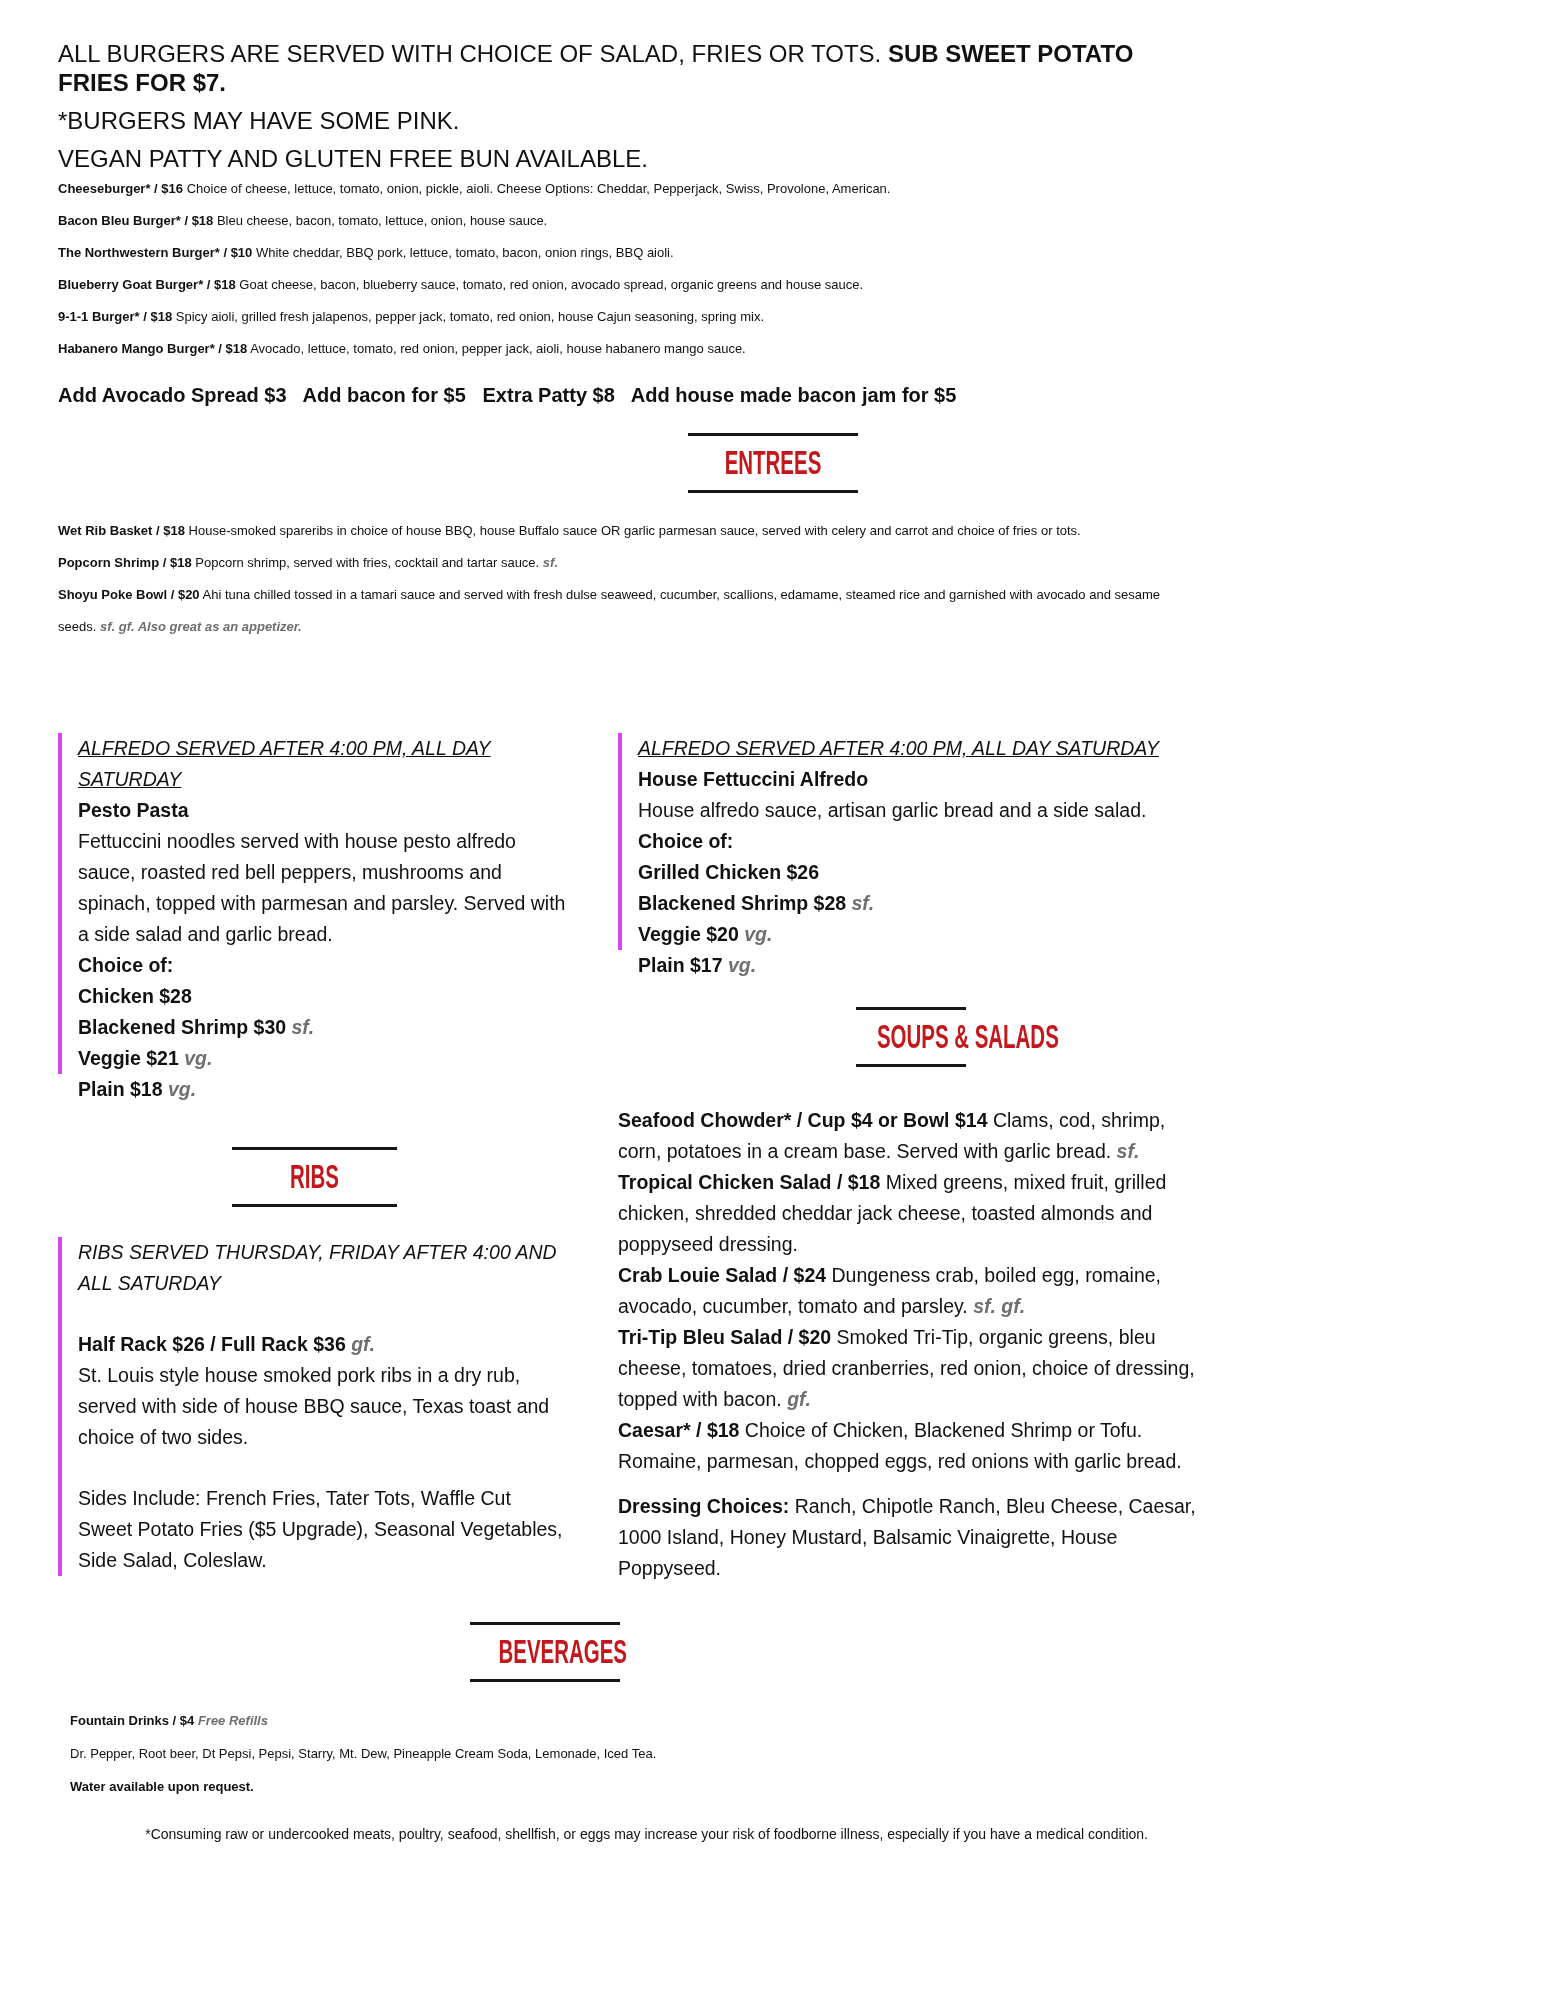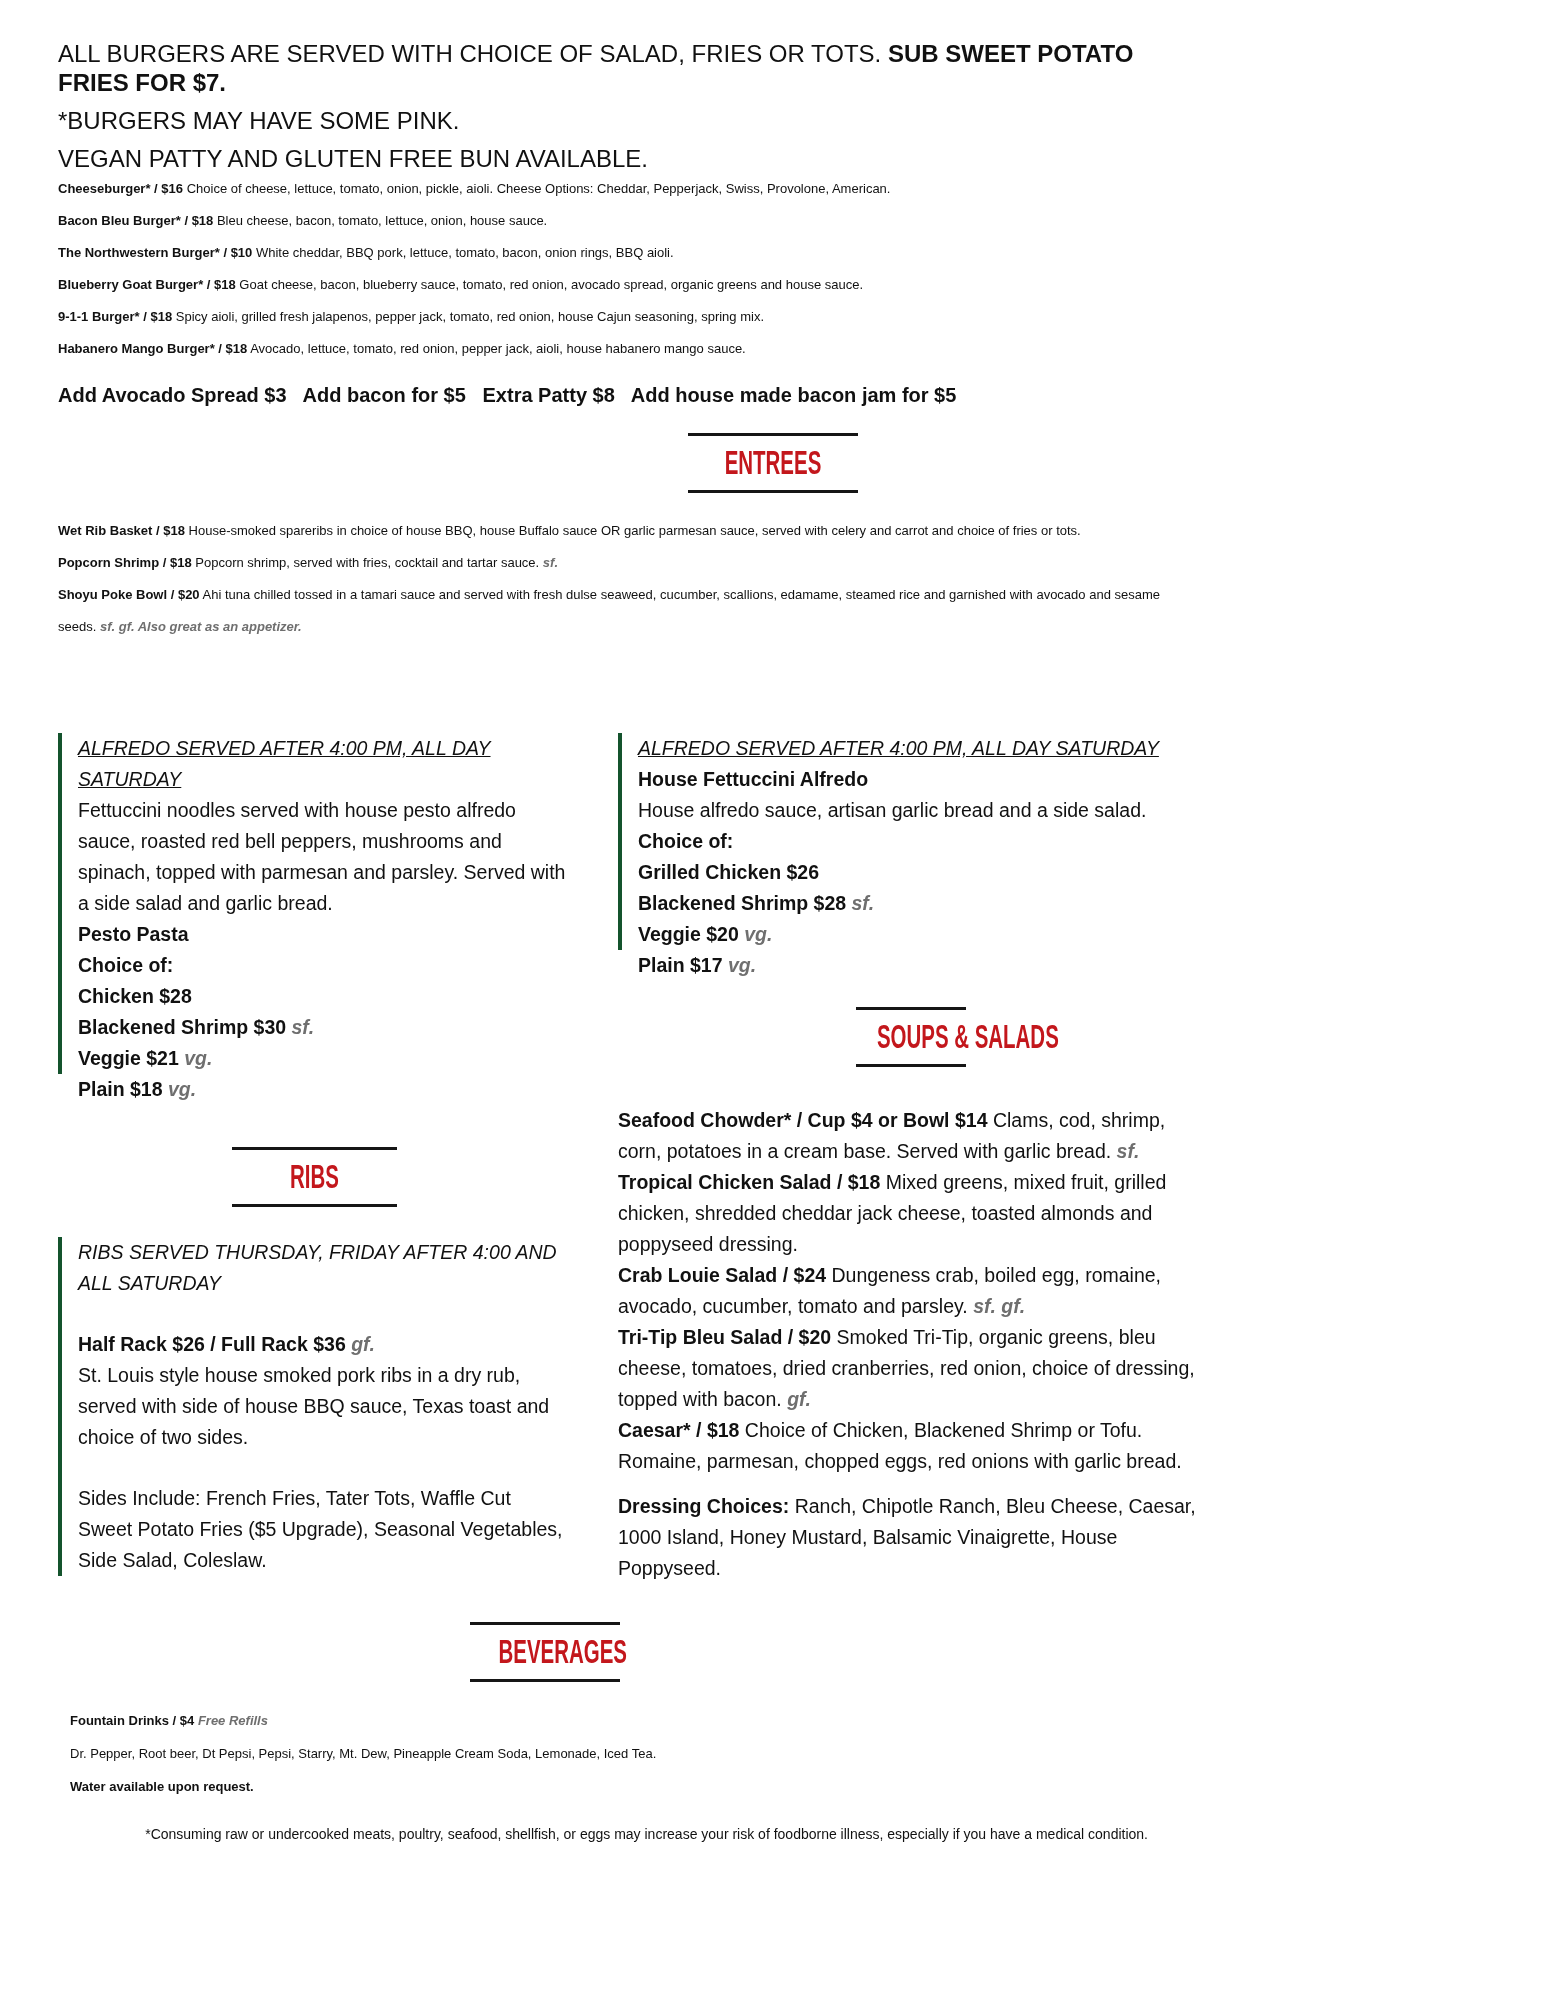--- a/index.html
+++ b/index.html
@@ -28,21 +28,21 @@
   .topwrap{max-width:1140px;}
   .intro{font-size:24px;line-height:29px;margin-top:9px;}
   .mi{font-size:13px;line-height:32px;}
   .mi b{font-weight:700;}
   .tag{color:var(--tag);font-weight:700;font-style:italic;}
   .addons{font-size:20px;line-height:32px;font-weight:700;white-space:pre-wrap;margin-top:14px;}
   
   .cols{display:grid;grid-template-columns:512px 585px;column-gap:48px;margin-top:90px;}
   .cols .mi{font-size:19.5px;line-height:31px;}
   .notice{font-size:19.5px;line-height:31px;font-style:italic;text-decoration:underline;}
-  .barred{border-left:4px solid #14532d;padding-left:16px;}
+  .barred{border-left:4px solid #d946ef;padding-left:16px;}
   .after-bar{padding-left:20px;}
   .sp{height:30px;}
   .smaller{font-size:17.5px;line-height:27px;margin-top:14px;}
   
   .head-burgers{width:320px;margin:12px auto 22px auto;}
   .head-entrees{width:170px;margin:22px auto 22px auto;}
   .head-ribs{width:165px;margin:42px auto 30px auto;}
   .head-soups{width:110px;margin:26px auto 38px auto;}
   .head-bev{width:150px;margin:38px 0 22px 412px;}
   
@@ -84,22 +84,22 @@
     <p class="mi"><b>Wet Rib Basket / $18</b> <span>House-smoked spareribs in choice of house BBQ, house Buffalo sauce OR garlic parmesan sauce, served with celery and carrot and choice of fries or tots.</span></p>
     <p class="mi"><b>Popcorn Shrimp / $18</b> <span>Popcorn shrimp, served with fries, cocktail and tartar sauce.</span> <i class="tag">sf.</i></p>
     <p class="mi"><b>Shoyu Poke Bowl / $20</b> <span>Ahi tuna chilled tossed in a tamari sauce and served with fresh dulse seaweed, cucumber, scallions, edamame, steamed rice and garnished with avocado and sesame seeds.</span> <i class="tag">sf. gf. Also great as an appetizer.</i></p>
   </div>
 
   <div class="cols">
 
     <div>
       <div class="barred">
         <p class="notice">ALFREDO SERVED AFTER 4:00 PM, ALL DAY SATURDAY</p>
+        <p class="mi"><b>Pesto Pasta</b></p>
         <p class="mi">Fettuccini noodles served with house pesto alfredo sauce, roasted red bell peppers, mushrooms and spinach, topped with parmesan and parsley. Served with a side salad and garlic bread.</p>
-        <p class="mi"><b>Pesto Pasta</b></p>
         <p class="mi"><b>Choice of:</b></p>
         <p class="mi"><b>Chicken $28</b></p>
         <p class="mi"><b>Blackened Shrimp $30</b> <i class="tag">sf.</i></p>
         <p class="mi"><b>Veggie $21</b> <i class="tag">vg.</i></p>
       </div>
       <p class="mi after-bar"><b>Plain $18</b> <i class="tag">vg.</i></p>
 
       <div class="sec-head head-ribs">
         <div class="rule"></div>
         <div class="sec-title">RIBS</div>

